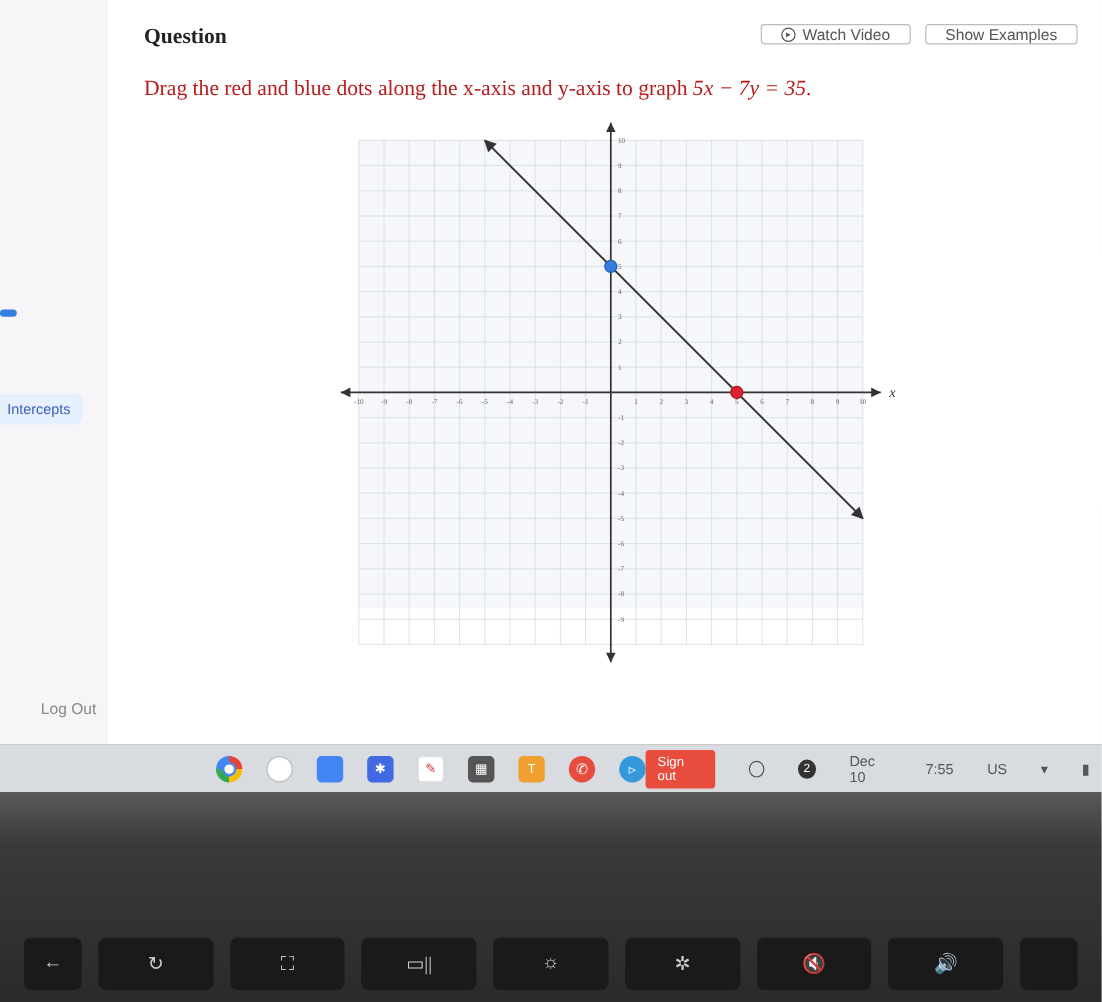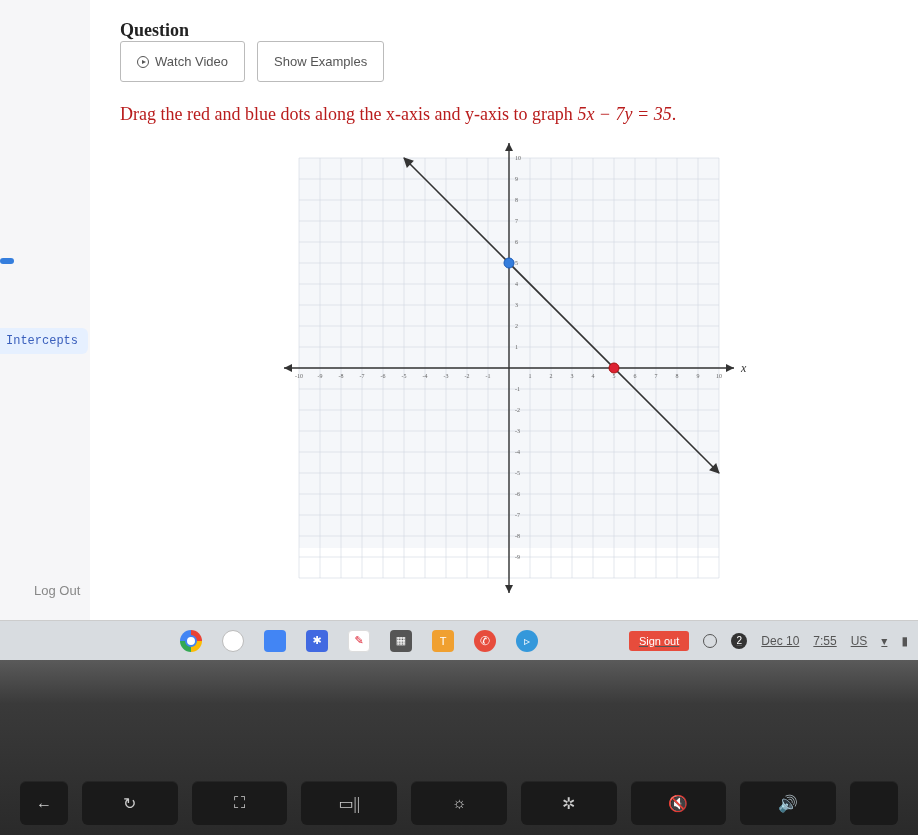--- a/index.html
+++ b/index.html
@@ -34,21 +34,21 @@
     height: 6px;
     background: #357edd;
     border-radius: 3px;
   }
   .intercepts-tab {
     position: absolute;
     top: 328px;
     left: 0;
     background: #e6f0ff;
     color: #3a5fbc;
-    font-family: Liberation Mono, monospace;
+    font-family: Liberation Sans, sans-serif;
     font-size: 12px;
     padding: 6px 10px 6px 6px;
     border-radius: 0 6px 6px 0;
   }
   .logout {
     position: absolute;
     bottom: 22px;
     left: 22px;
     color: #888;
     font-family: Arial, sans-serif;
@@ -61,35 +61,34 @@
     padding: 20px 20px 0 30px;
     background: #fff;
     margin: 0 0 0 0;
     position: relative;
   }
   .header-row {
     display: flex;
     align-items: flex-start;
     justify-content: space-between;
     margin-bottom: 22px;
-    flex-direction: column;
   }
   .question-label {
     font-weight: bold;
     font-size: 18px;
     color: #222;
   }
   .header-buttons { display: flex; gap: 12px; }
   .hbtn {
     border: 1px solid #bbb;
     background: #fff;
     color: #555;
     font-family: Arial, sans-serif;
     font-size: 13px;
-    padding: 12px 16px;
+    padding: 0 16px;
     border-radius: 3px;
     cursor: pointer;
     display: flex;
     align-items: center;
     gap: 6px;
   }
   .play-icon {
     width: 12px; height: 12px; border: 1.5px solid #555; border-radius: 50%;
     display: inline-flex; align-items: center; justify-content: center;
   }
@@ -121,21 +120,21 @@
     padding: 0 10px;
     font-family: Arial, sans-serif;
     font-size: 12px;
     border-top: 1px solid #ccc;
   }
   .shelf-icons { display: flex; gap: 20px; margin-left: 170px; align-items: center; }
   .shelf-icon { width: 22px; height: 22px; border-radius: 50%; display:flex; align-items:center; justify-content:center; font-size:12px; color:#fff; }
   .chrome { background: conic-gradient(#ea4335 0 90deg,#fbbc05 90deg 180deg,#34a853 180deg 270deg,#4285f4 270deg 360deg); position:relative;}
   .chrome::after{content:'';position:absolute;width:8px;height:8px;background:#fff;border-radius:50%;border:2px solid #4285f4;}
   .square-icon { width:22px;height:22px;border-radius:4px;display:flex;align-items:center;justify-content:center;font-size:11px;color:#fff;}
-  .shelf-right { margin-left: auto; display:flex; gap:14px; align-items:center; color:#555;text-decoration:underline;}
+  .shelf-right { margin-left: auto; display:flex; gap:28px; align-items:center; color:#555;}
   .signout { background:#e74c3c; color:#fff; padding:4px 10px; border-radius:3px; font-size:11px;}
   .notif-badge { width:16px;height:16px;border-radius:50%;background:#333;color:#fff;display:flex;align-items:center;justify-content:center;font-size:10px;}
   .status-circle{width:14px;height:14px;border-radius:50%;border:1.5px solid #555;display:flex;align-items:center;justify-content:center;}
   .laptop-bezel {
     position: absolute;
     top: 660px;
     left: 0;
     width: 918px;
     height: 175px;
     background: linear-gradient(#5a5a5a,#3a3a3a 25%, #2a2a2a);

